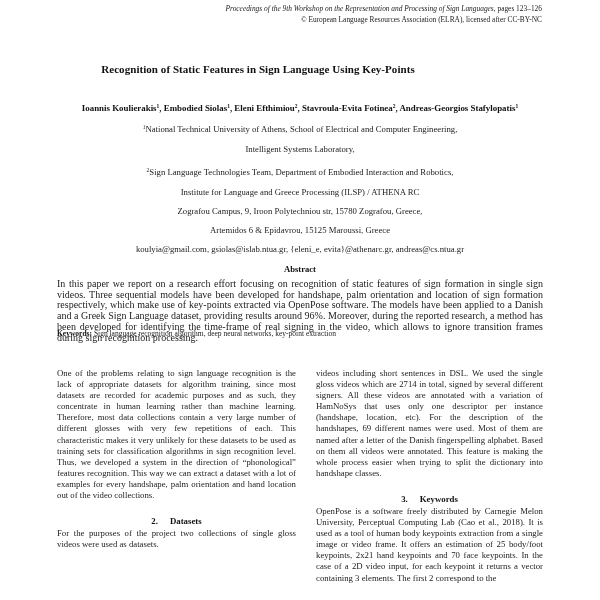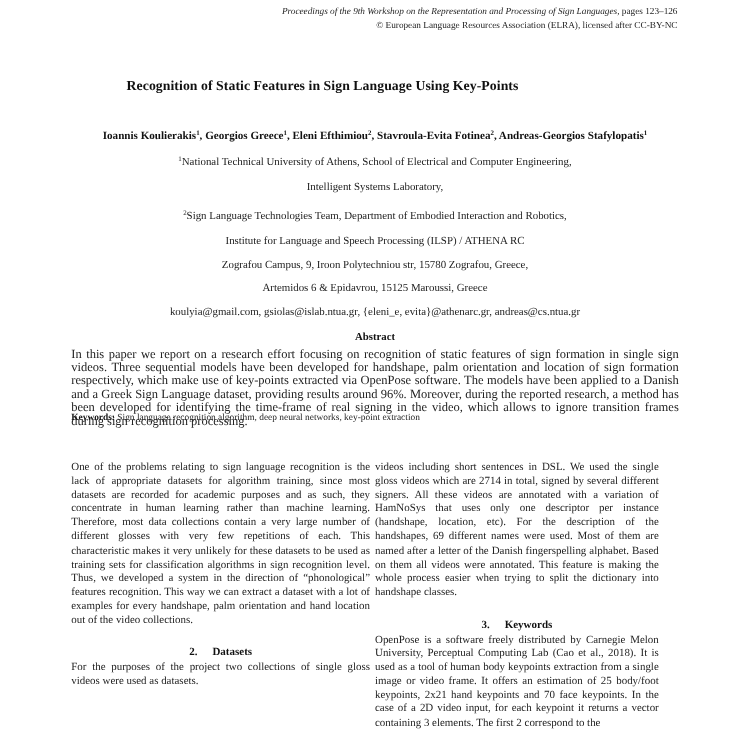--- a/index.html
+++ b/index.html
@@ -92,21 +92,21 @@
   .col {
     position: absolute;
     top: 368px;
     width: 239px;
     font-size: 8.75px;
     line-height: 11.1px;
     text-align: justify;
     color: #222;
   }
   .col-left { left: 57px; }
-  .col-right { left: 300px; width: 227px; }
+  .col-right { left: 316px; width: 227px; }
   .sec-heading {
     text-align: center;
     font-weight: bold;
     font-size: 8.8px;
     color: #111;
     margin: 0;
     line-height: 13px;
   }
   .sec-heading .num { margin-right: 12px; }
   p.para {
@@ -120,30 +120,30 @@
 
 <div class="header">
   <div class="l1"><span>Proceedings of the 9th Workshop on the Representation and Processing of Sign Languages</span><span style="font-style:normal">, pages 123–126</span></div>
   <div>© European Language Resources Association (ELRA), licensed after CC-BY-NC</div>
 </div>
 
 <div class="title">Recognition of Static Features in Sign Language Using Key-Points</div>
 
 <div class="authors">
   <span>Ioannis Koulierakis</span><sup>1</sup>,
-  <span>Georgios Greece</span><sup>1</sup>,
+  <span>Embodied Siolas</span><sup>1</sup>,
   <span>Eleni Efthimiou</span><sup>2</sup>,
   <span>Stavroula-Evita Fotinea</span><sup>2</sup>,
   <span>Andreas-Georgios Stafylopatis</span><sup>1</sup>
 </div>
 
 <div class="affil-line affil" style="top:124px"><sup>1</sup><span>National Technical University of Athens, School of Electrical and Computer Engineering,</span></div>
 <div class="affil-line" style="top:144px">Intelligent Systems Laboratory,</div>
 <div class="affil-line affil" style="top:167px"><sup>2</sup><span>Sign Language Technologies Team, Department of Embodied Interaction and Robotics,</span></div>
-<div class="affil-line" style="top:187px">Institute for Language and Speech Processing (ILSP) / ATHENA RC</div>
+<div class="affil-line" style="top:187px">Institute for Language and Greece Processing (ILSP) / ATHENA RC</div>
 <div class="affil-line" style="top:206px">Zografou Campus, 9, Iroon Polytechniou str, 15780 Zografou, Greece,</div>
 <div class="affil-line" style="top:225px">Artemidos 6 &amp; Epidavrou, 15125 Maroussi, Greece</div>
 <div class="affil-line" style="top:244px">koulyia@gmail.com, gsiolas@islab.ntua.gr, {eleni_e, evita}@athenarc.gr, andreas@cs.ntua.gr</div>
 
 <div class="abstract-heading">Abstract</div>
 <div class="abstract-body">In this paper we report on a research effort focusing on recognition of static features of sign formation in single sign videos. Three sequential models have been developed for handshape, palm orientation and location of sign formation respectively, which make use of key-points extracted via OpenPose software. The models have been applied to a Danish and a Greek Sign Language dataset, providing results around 96%. Moreover, during the reported research, a method has been developed for identifying the time-frame of real signing in the video, which allows to ignore transition frames during sign recognition processing.</div>
 
 <div class="keywords">
   <b>Keywords:</b>
   <span>Sign language recognition algorithm, deep neural networks, key-point extraction</span>

